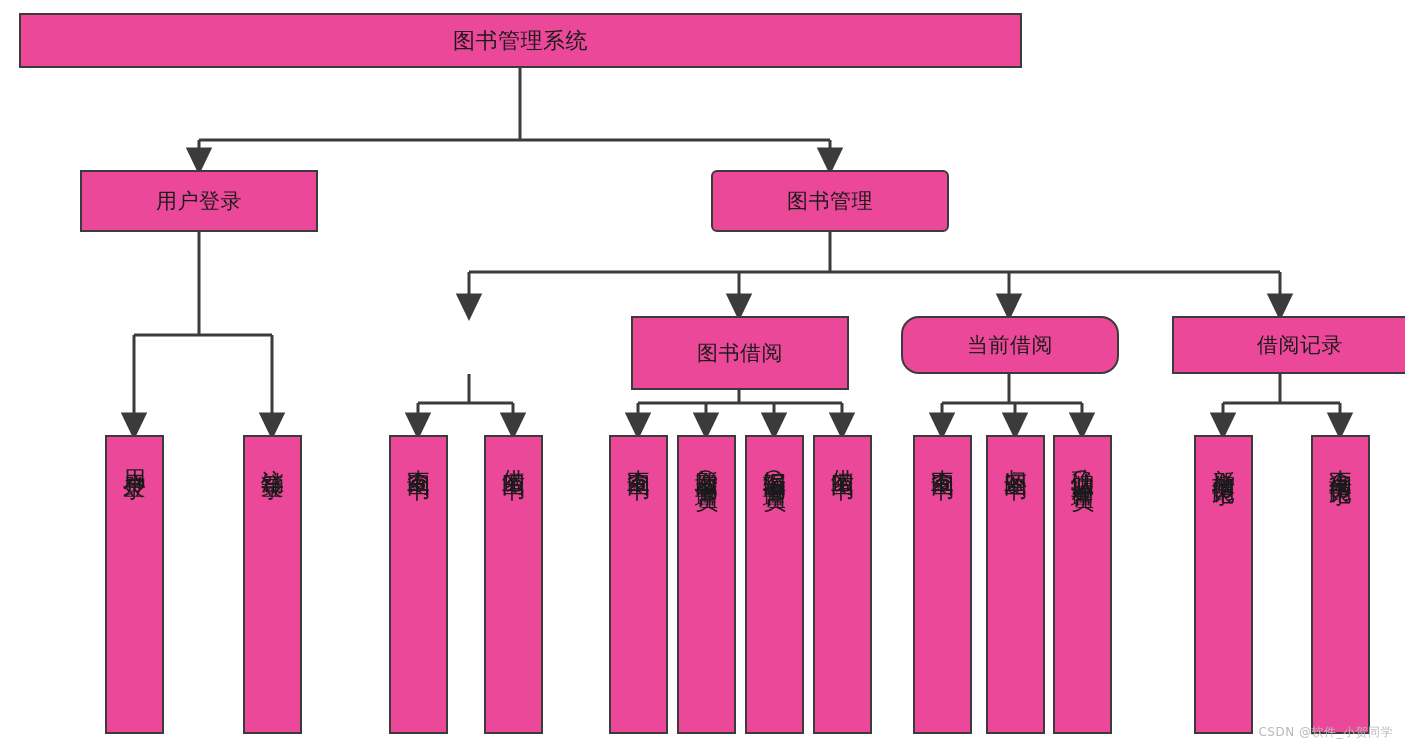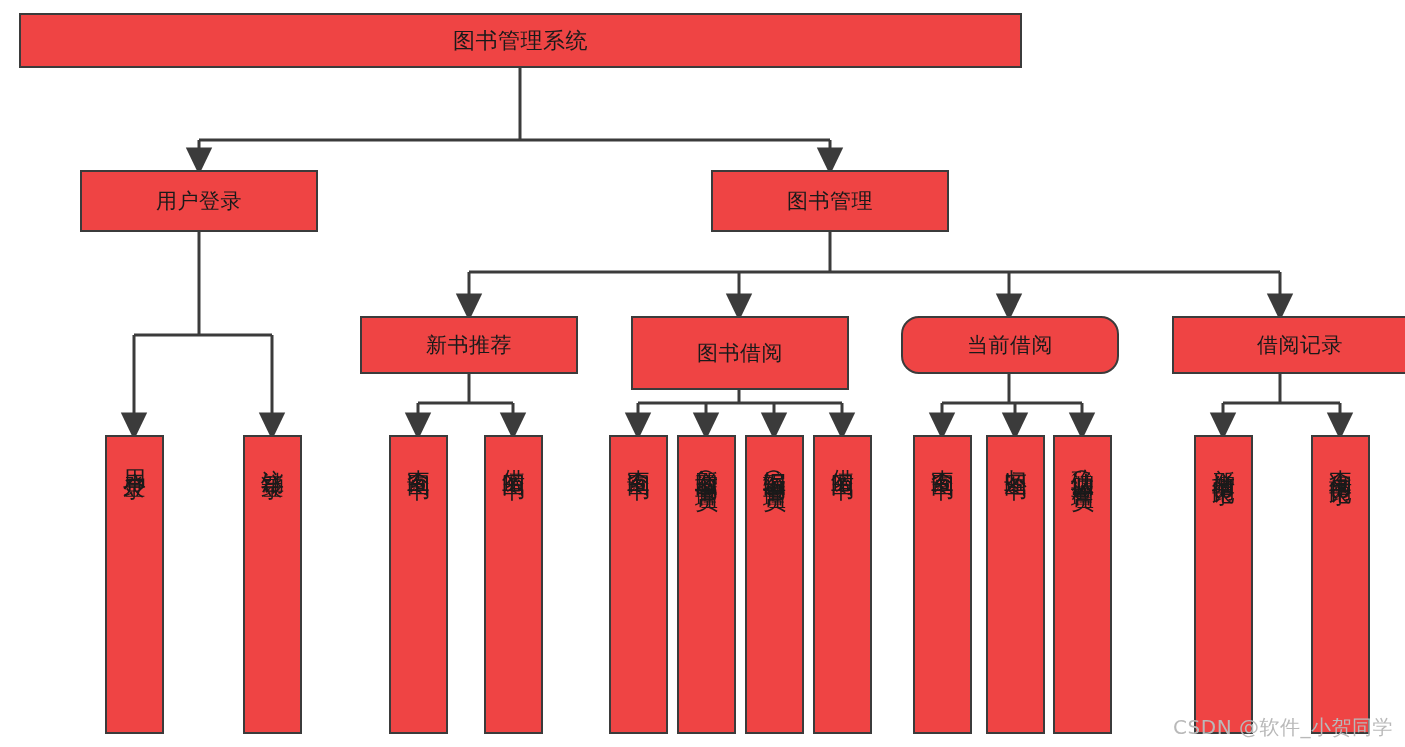--- a/index.html
+++ b/index.html
@@ -22,21 +22,21 @@
     position: absolute;
     left: 0;
     top: 0;
     width: 1405px;
     height: 747px;
     pointer-events: none;
   }
   .node {
     position: absolute;
     box-sizing: border-box;
-    background: #ef4444;
+    background: #ec4899;
     border: 2px solid #3b3b3b;
     display: flex;
     align-items: center;
     justify-content: center;
     color: #1a1a1a;
     line-height: 1.18;
   }
   .node .label {
     display: block;
     text-align: center;
@@ -58,21 +58,21 @@
     text-orientation: upright;
     font-size: 23px;
     letter-spacing: 3px;
     line-height: 1;
     white-space: nowrap;
   }
   #watermark {
     position: absolute;
     right: 12px;
     bottom: 6px;
-    font-size: 20px;
+    font-size: 12px;
     color: #b9b9b9;
     letter-spacing: 0.5px;
     white-space: nowrap;
     user-select: none;
   }
 </style>
 </head>
 <body>
 
 <div id="canvas">
@@ -127,27 +127,24 @@
     </g>
   </svg>
 
   <div class="node h root" style="left:19px; top:13px; width:1003px; height:55px;">
     <span class="label">图书管理系统</span>
   </div>
 
   <div class="node h" style="left:80px; top:170px; width:238px; height:62px;">
     <span class="label">用户登录</span>
   </div>
-  <div class="node h" style="left:711px; top:170px; width:238px; height:62px;">
+  <div class="node h" style="left:711px; top:170px; width:238px; height:62px;border-radius:6px;">
     <span class="label">图书管理</span>
   </div>
 
-  <div class="node h" style="left:360px; top:316px; width:218px; height:58px;">
-    <span class="label">新书推荐</span>
-  </div>
   <div class="node h" style="left:631px; top:316px; width:218px; height:74px;">
     <span class="label">图书借阅</span>
   </div>
   <div class="node h" style="left:901px; top:316px; width:218px; height:58px;border-radius:18px;">
     <span class="label">当前借阅</span>
   </div>
   <div class="node h" style="left:1172px; top:316px; width:256px; height:58px;">
     <span class="label">借阅记录</span>
   </div>
 

